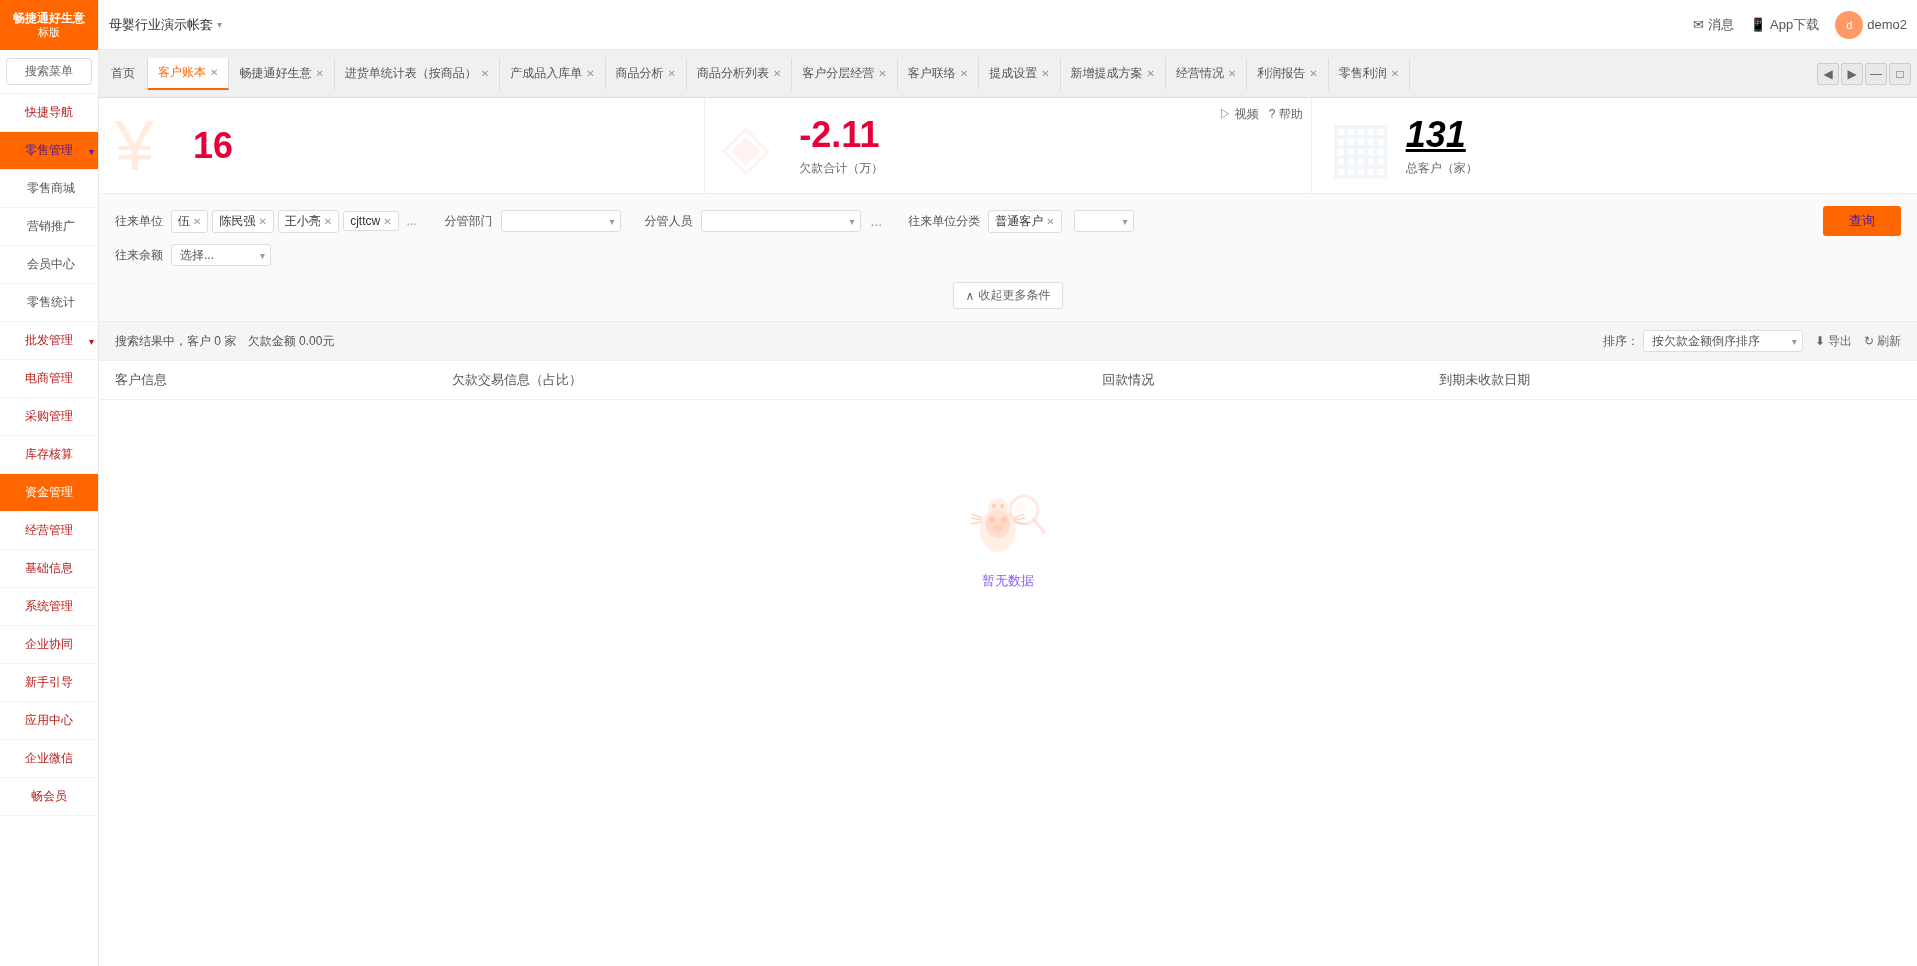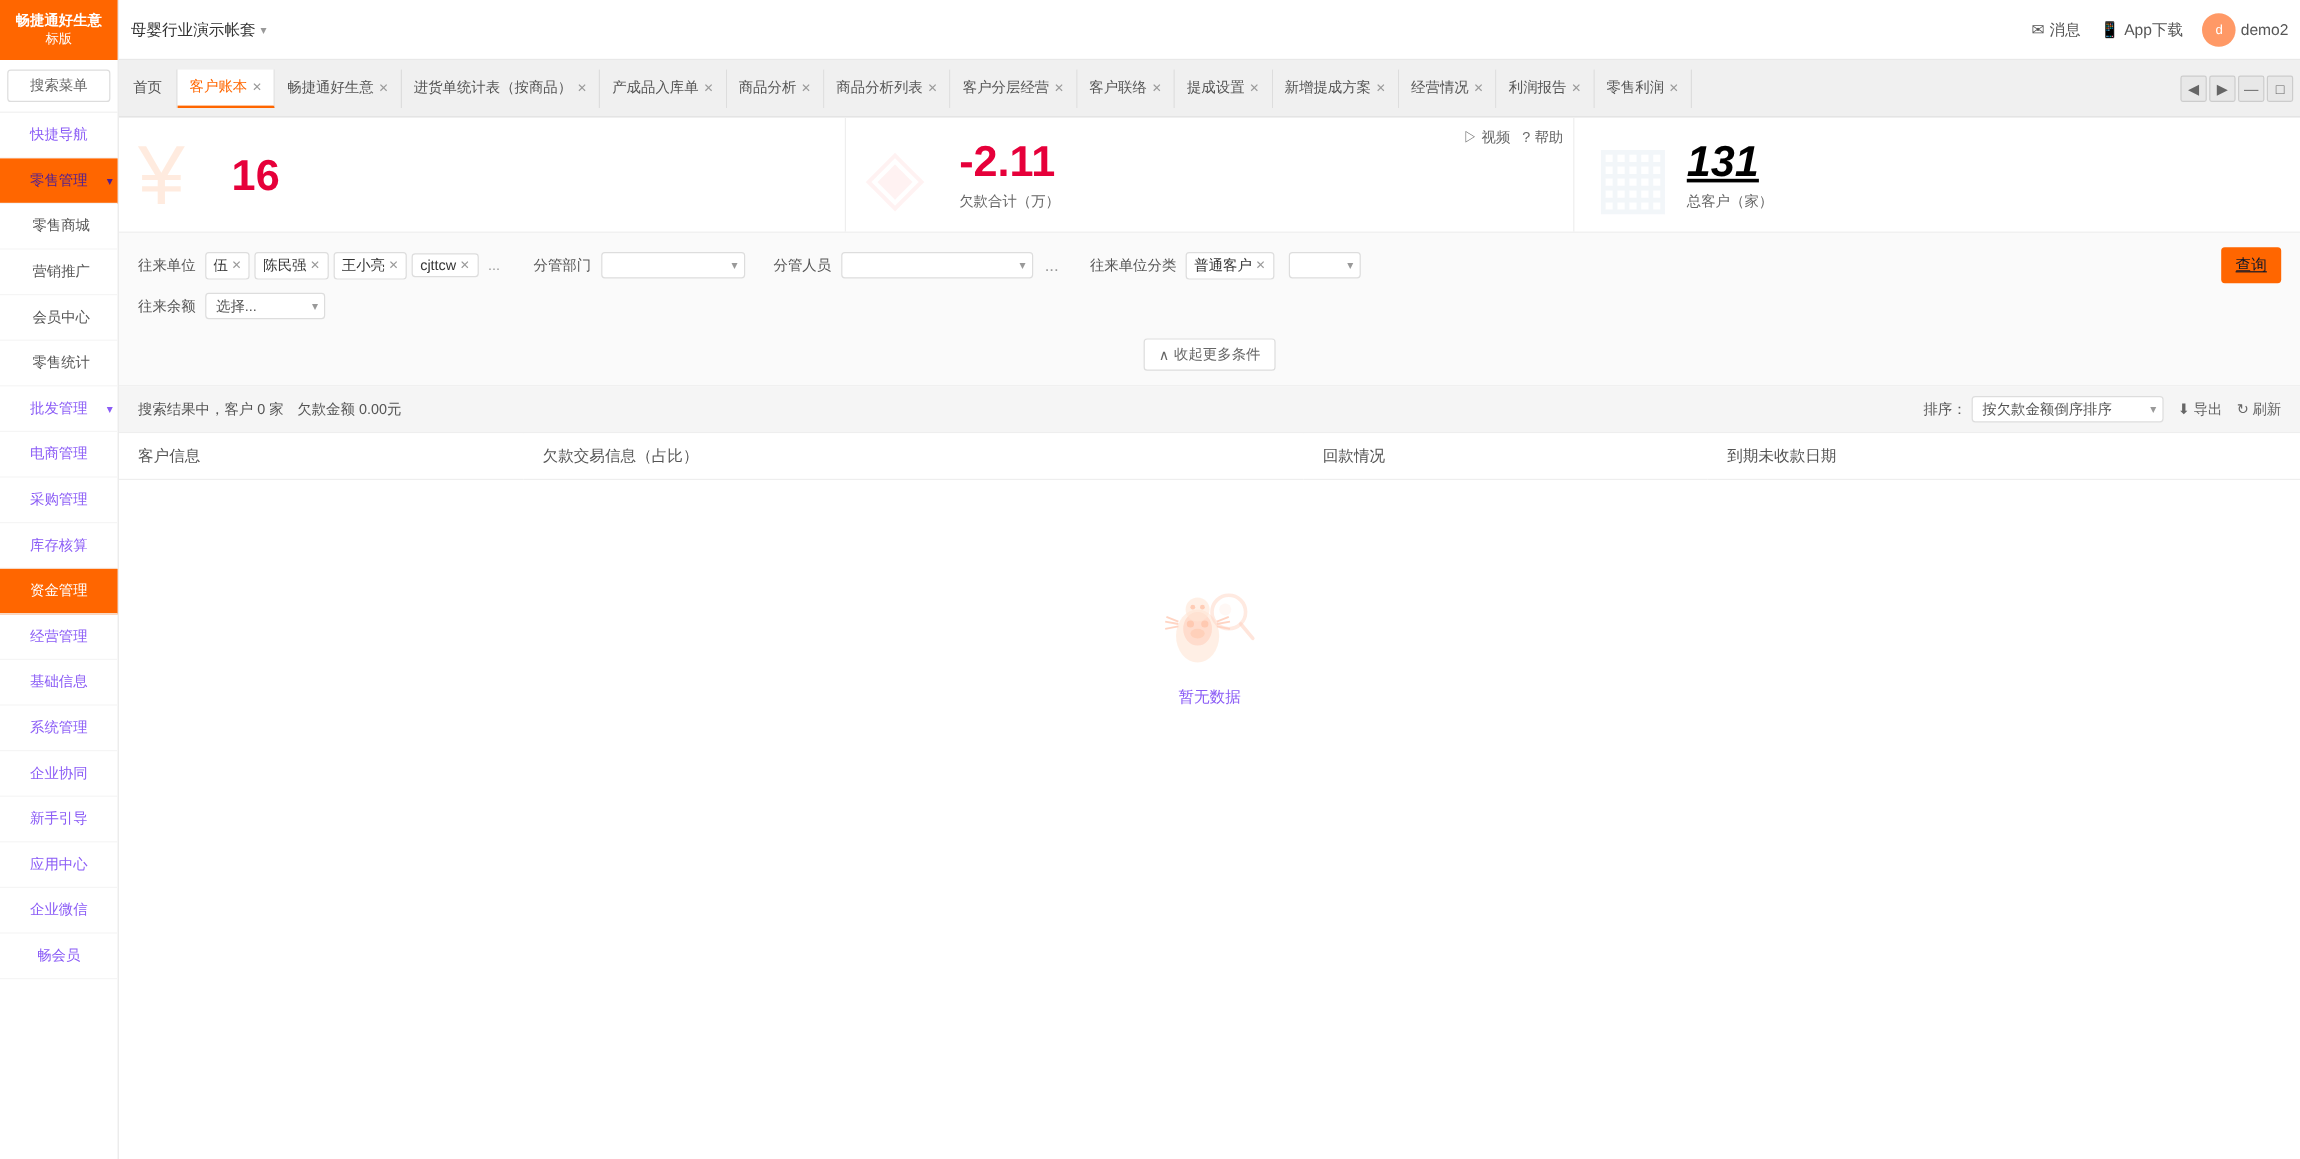--- a/index.html
+++ b/index.html
@@ -4,21 +4,21 @@
   <style>
     * { box-sizing: border-box; margin: 0; padding: 0; }
     body { font-family: 'Microsoft YaHei', Arial, sans-serif; font-size: 13px; background: #f5f5f5; display: flex; height: 100vh; overflow: hidden; }
 
     
     .sidebar { width: 99px; background: #fff; display: flex; flex-direction: column; border-right: 1px solid #e8e8e8; flex-shrink: 0; }
     .sidebar-logo { background: #ff6600; height: 50px; display: flex; align-items: center; justify-content: center; flex-direction: column; padding: 4px; }
     .sidebar-logo-text { color: #fff; font-size: 12px; font-weight: bold; line-height: 1.2; text-align: center; }
     .sidebar-search { padding: 8px 6px; border-bottom: 1px solid #f0f0f0; }
     .sidebar-search-btn { width: 100%; background: none; border: 1px solid #ddd; border-radius: 3px; padding: 4px 6px; font-size: 12px; cursor: pointer; color: #666; text-align: center; }
-    .sidebar-nav-item { padding: 10px 6px; text-align: center; cursor: pointer; font-size: 12px; color: #8b5cf6; border-bottom: 1px solid #f5f5f5; position: relative; }
+    .sidebar-nav-item { padding: 10px 6px; text-align: center; cursor: pointer; font-size: 12px; color: #b91c1c; border-bottom: 1px solid #f5f5f5; position: relative; }
     .sidebar-nav-item.active { background: #ff6600; color: #4c1d95; }
     .sidebar-nav-item.has-arrow::after { content: '▾'; font-size: 10px; position: absolute; right: 4px; top: 50%; transform: translateY(-50%); }
     .sidebar-nav-item.indent { padding-left: 10px; font-size: 12px; color: #555; }
 
     
     .main { flex: 1; display: flex; flex-direction: column; overflow: hidden; }
 
     
     .topbar { height: 50px; background: #fff; display: flex; align-items: center; padding: 0 10px; border-bottom: 1px solid #e8e8e8; justify-content: space-between; }
     .topbar-left { display: flex; align-items: center; gap: 10px; }
@@ -57,21 +57,21 @@
     .filter-label { font-size: 12px; color: #555; white-space: nowrap; }
     .filter-tags { display: flex; align-items: center; gap: 4px; flex-wrap: wrap; }
     .filter-tag { display: flex; align-items: center; gap: 3px; background: #fff; border: 1px solid #ddd; border-radius: 3px; padding: 2px 6px; font-size: 12px; color: #333; }
     .filter-tag .tag-close { color: #999; cursor: pointer; font-size: 10px; }
     .filter-more { font-size: 12px; color: #999; cursor: pointer; padding: 2px 4px; }
     .filter-select { border: 1px solid #ddd; border-radius: 3px; padding: 3px 24px 3px 8px; font-size: 12px; color: #555; background: #fff; appearance: none; cursor: pointer; min-width: 120px; position: relative; }
     .filter-select-wrap { position: relative; display: inline-block; }
     .filter-select-wrap::after { content: '▾'; position: absolute; right: 6px; top: 50%; transform: translateY(-50%); font-size: 10px; color: #999; pointer-events: none; }
     .filter-dots { cursor: pointer; color: #999; font-size: 14px; padding: 0 2px; }
     .collapse-btn { display: flex; align-items: center; justify-content: center; gap: 4px; font-size: 12px; color: #666; cursor: pointer; padding: 4px 12px; border: 1px solid #ddd; border-radius: 3px; background: #fff; margin: 8px auto 0; width: fit-content; }
-    .query-btn { background: #ff6600; color: #0f172a; border: none; border-radius: 3px; padding: 6px 12px; font-size: 13px; cursor: pointer; margin-left: auto; text-decoration: underline; }
+    .query-btn { background: #ff6600; color: #4c1d95; border: none; border-radius: 3px; padding: 6px 26px; font-size: 13px; cursor: pointer; margin-left: auto; }
 
     
     .result-bar { display: flex; align-items: center; padding: 8px 16px; background: #f5f5f5; border-bottom: 1px solid #eee; font-size: 12px; color: #555; gap: 16px; }
     .result-bar-right { margin-left: auto; display: flex; align-items: center; gap: 12px; }
     .sort-select { display: flex; align-items: center; gap: 4px; }
     .action-link { display: flex; align-items: center; gap: 3px; color: #666; cursor: pointer; }
 
     
     .data-table { width: 100%; border-collapse: collapse; }
     .data-table th { padding: 10px 16px; text-align: left; font-size: 13px; color: #555; font-weight: normal; border-bottom: 1px solid #eee; background: #fff; }

